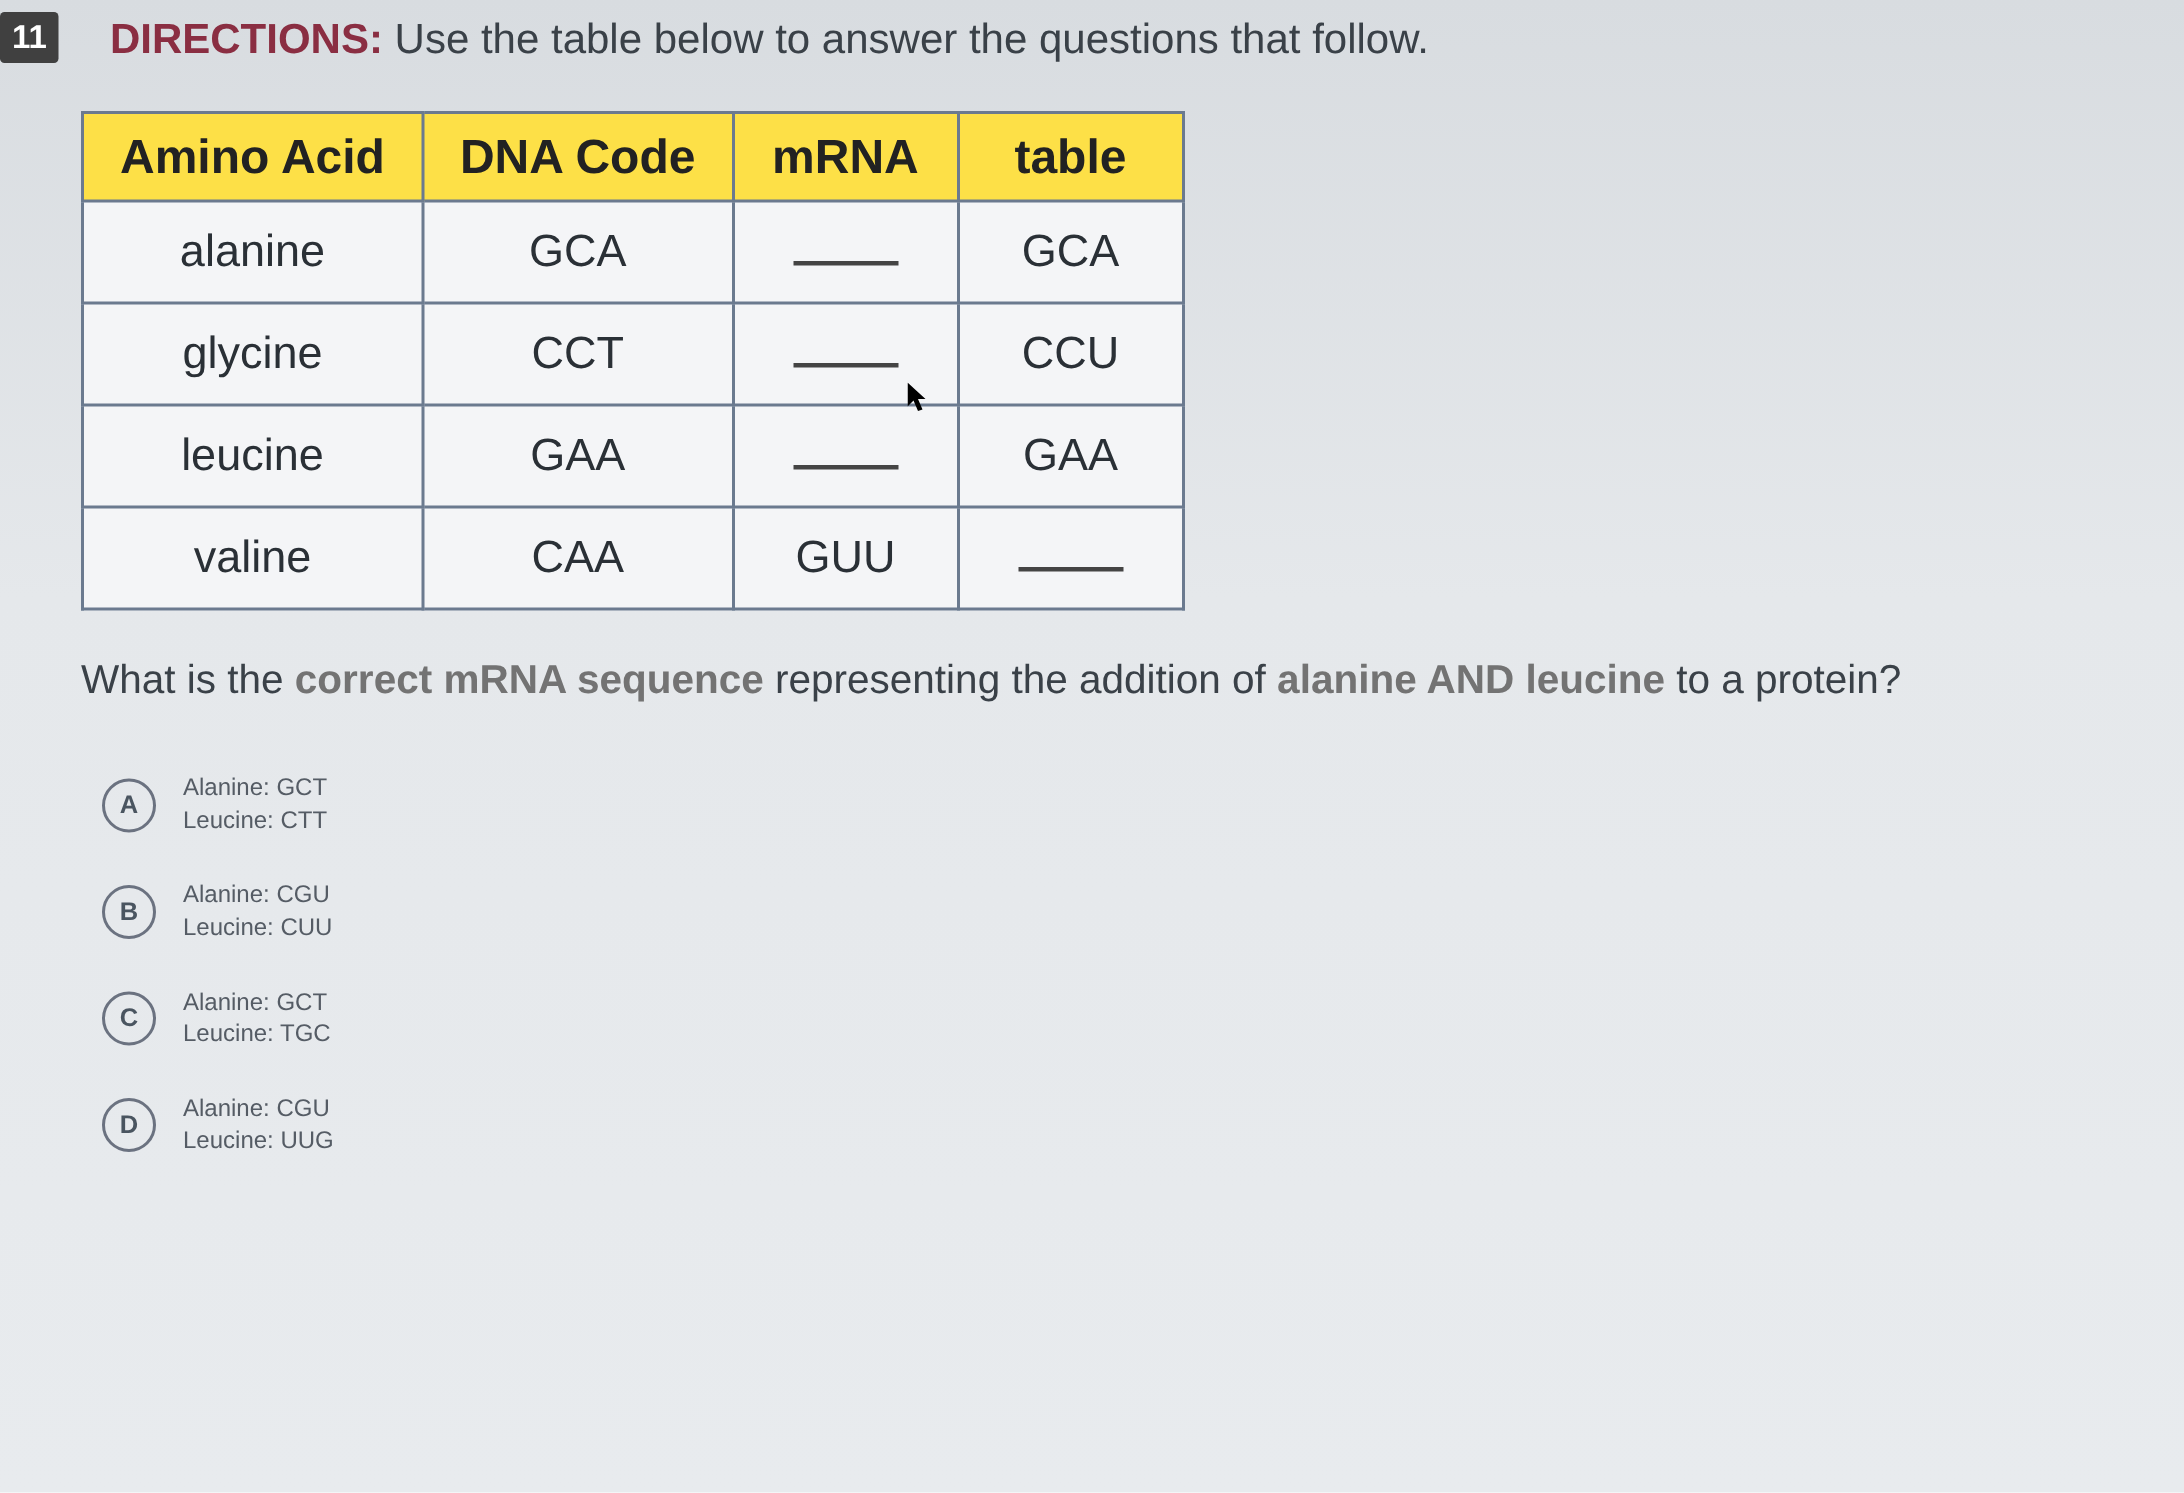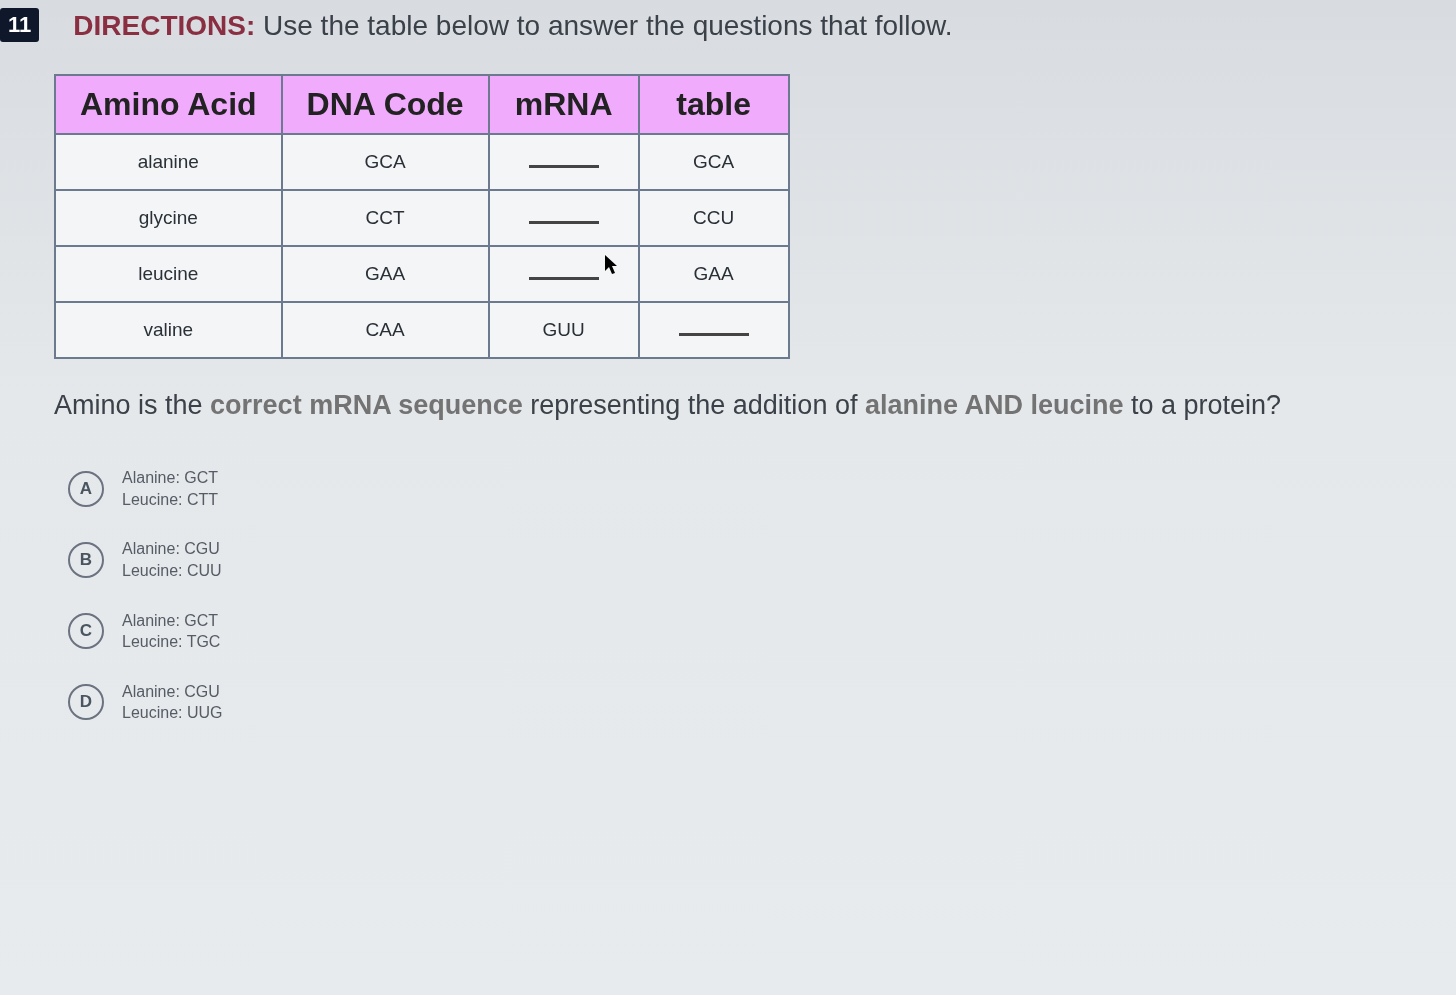--- a/index.html
+++ b/index.html
@@ -14,21 +14,21 @@
       height: 995px;
       padding: 0;
       position: relative;
     }
     .header-row {
       display: flex;
       align-items: flex-start;
       padding-top: 8px;
     }
     .question-number {
-      background: #0f172a;
+      background: #404040;
       color: #fff;
       font-weight: bold;
       font-size: 22px;
       padding: 4px 8px;
       border-radius: 3px;
       margin-right: 14px;
       min-width: 28px;
       text-align: center;
     }
     .directions {
@@ -42,31 +42,31 @@
       margin-left: 20px;
     }
     .table-wrap {
       margin: 30px 0 0 54px;
     }
     table.codon {
       border-collapse: collapse;
       background: #f4f5f7;
     }
     table.codon th {
-      background: #f0abfc;
+      background: #fde047;
       border: 2px solid #6b7a8f;
       font-size: 32px;
       font-weight: bold;
       color: #222;
       padding: 10px 24px;
       text-align: center;
     }
     table.codon td {
       border: 2px solid #6b7a8f;
-      font-size: 19px;
+      font-size: 30px;
       color: #2a3036;
       padding: 16px 24px;
       text-align: center;
       min-width: 150px;
     }
     .blank-line {
       display: inline-block;
       width: 70px;
       border-bottom: 3px solid #444;
       height: 0.8em;
@@ -163,21 +163,21 @@
           <td>valine</td>
           <td>CAA</td>
           <td>GUU</td>
           <td><span class="blank-line"></span></td>
         </tr>
       </tbody>
   </table>
 </div>
 
 <div class="question-text">
-  <span>Amino is the </span><b>correct mRNA sequence</b><span> representing the addition of </span><b>alanine AND leucine</b><span> to a protein?</span>
+  <span>What is the </span><b>correct mRNA sequence</b><span> representing the addition of </span><b>alanine AND leucine</b><span> to a protein?</span>
 </div>
 
 <div class="options">
     <div class="option">
       <div class="option-marker">A</div>
       <div class="option-text">
         <div>Alanine: GCT</div>
         <div>Leucine: CTT</div>
       </div>
     </div>

